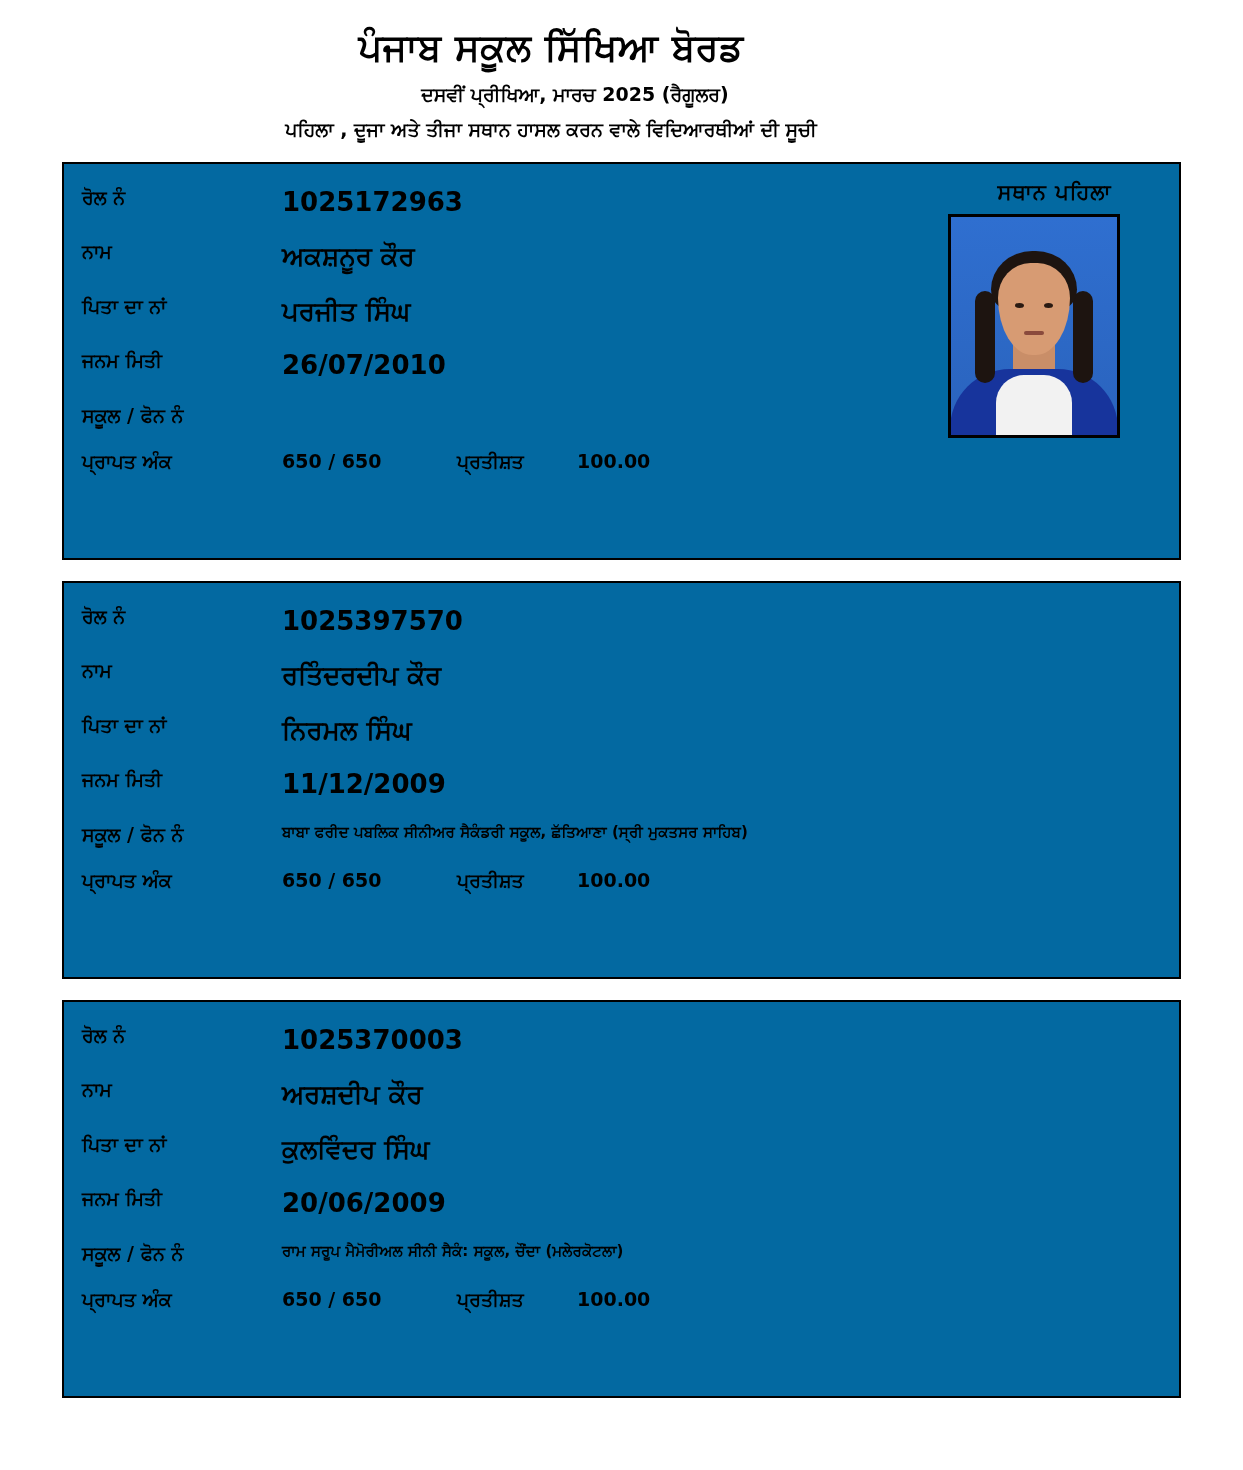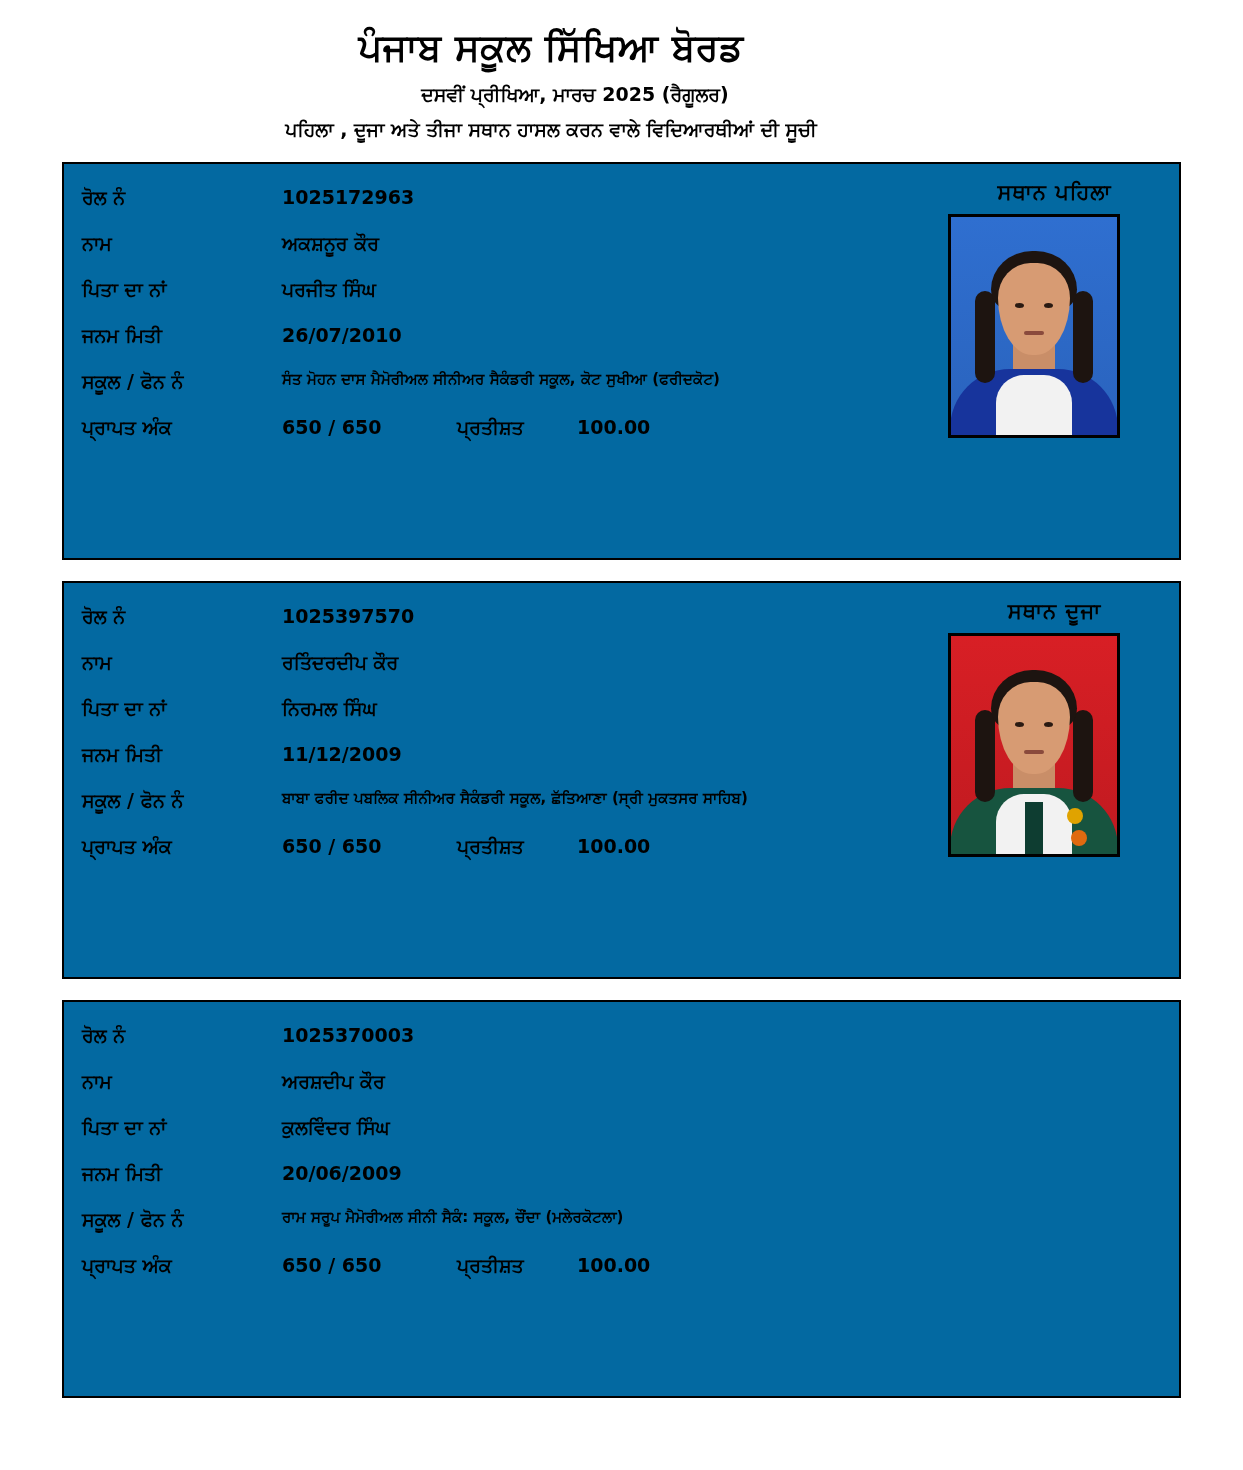--- a/index.html
+++ b/index.html
@@ -76,21 +76,21 @@
   }
   .row.last { margin-bottom: 0; }
   .lbl {
     width: 200px;
     flex: 0 0 200px;
     font-size: 19px;
     font-weight: bold;
     line-height: 1.25;
   }
   .val {
-    font-size: 19px;
+    font-size: 26px;
     font-weight: bold;
     line-height: 1.25;
   }
   .val.plain {
     font-weight: bold;
   }
   .val.school {
     font-size: 15px;
     font-weight: bold;
     letter-spacing: 0.1px;
@@ -290,21 +290,20 @@
           <div class="row">
             <div class="lbl">ਪਿਤਾ ਦਾ ਨਾਂ</div>
             <div class="val">ਪਰਜੀਤ ਸਿੰਘ</div>
           </div>
           <div class="row">
             <div class="lbl">ਜਨਮ ਮਿਤੀ</div>
             <div class="val plain">26/07/2010</div>
           </div>
           <div class="row">
             <div class="lbl">ਸਕੂਲ / ਫੋਨ ਨੰ</div>
-            <div class="val school">ਸੰਤ ਮੋਹਨ ਦਾਸ ਮੈਮੋਰੀਅਲ ਸੀਨੀਅਰ ਸੈਕੰਡਰੀ ਸਕੂਲ, ਕੋਟ ਸੁਖੀਆ (ਫਰੀਦਕੋਟ)</div>
           </div>
           <div class="row marks-row last">
             <div class="lbl">ਪ੍ਰਾਪਤ ਅੰਕ</div>
             <div class="marks-val">650 / 650</div>
             <div class="pct-lbl">ਪ੍ਰਤੀਸ਼ਤ</div>
             <div class="pct-val">100.00</div>
           </div>
         </div>
 
         <div class="photo-col">
@@ -351,40 +350,20 @@
             <div class="val school">ਬਾਬਾ ਫਰੀਦ ਪਬਲਿਕ ਸੀਨੀਅਰ ਸੈਕੰਡਰੀ ਸਕੂਲ, ਛੱਤਿਆਣਾ (ਸ੍ਰੀ ਮੁਕਤਸਰ ਸਾਹਿਬ)</div>
           </div>
           <div class="row marks-row last">
             <div class="lbl">ਪ੍ਰਾਪਤ ਅੰਕ</div>
             <div class="marks-val">650 / 650</div>
             <div class="pct-lbl">ਪ੍ਰਤੀਸ਼ਤ</div>
             <div class="pct-val">100.00</div>
           </div>
         </div>
 
-        <div class="photo-col">
-          <div class="rank-label">ਸਥਾਨ  ਦੂਜਾ</div>
-          <div class="photo-frame">
-            <div class="portrait bg-red">
-              <div class="shoulders sh-teal"></div>
-              <div class="shirt-white"></div>
-              <div class="tie"></div>
-              <div class="neck"></div>
-              <div class="braid l"></div>
-              <div class="braid r"></div>
-              <div class="hair-top"></div>
-              <div class="face"></div>
-              <div class="eye l"></div>
-              <div class="eye r"></div>
-              <div class="mouth"></div>
-              <div class="badge a"></div>
-              <div class="badge b"></div>
-            </div>
-          </div>
-        </div>
       </div>
     </div>
 
     <div class="card">
       <div class="card-inner">
         <div class="fields">
           <div class="row">
             <div class="lbl">ਰੋਲ ਨੰ</div>
             <div class="val plain">1025370003</div>
           </div>

